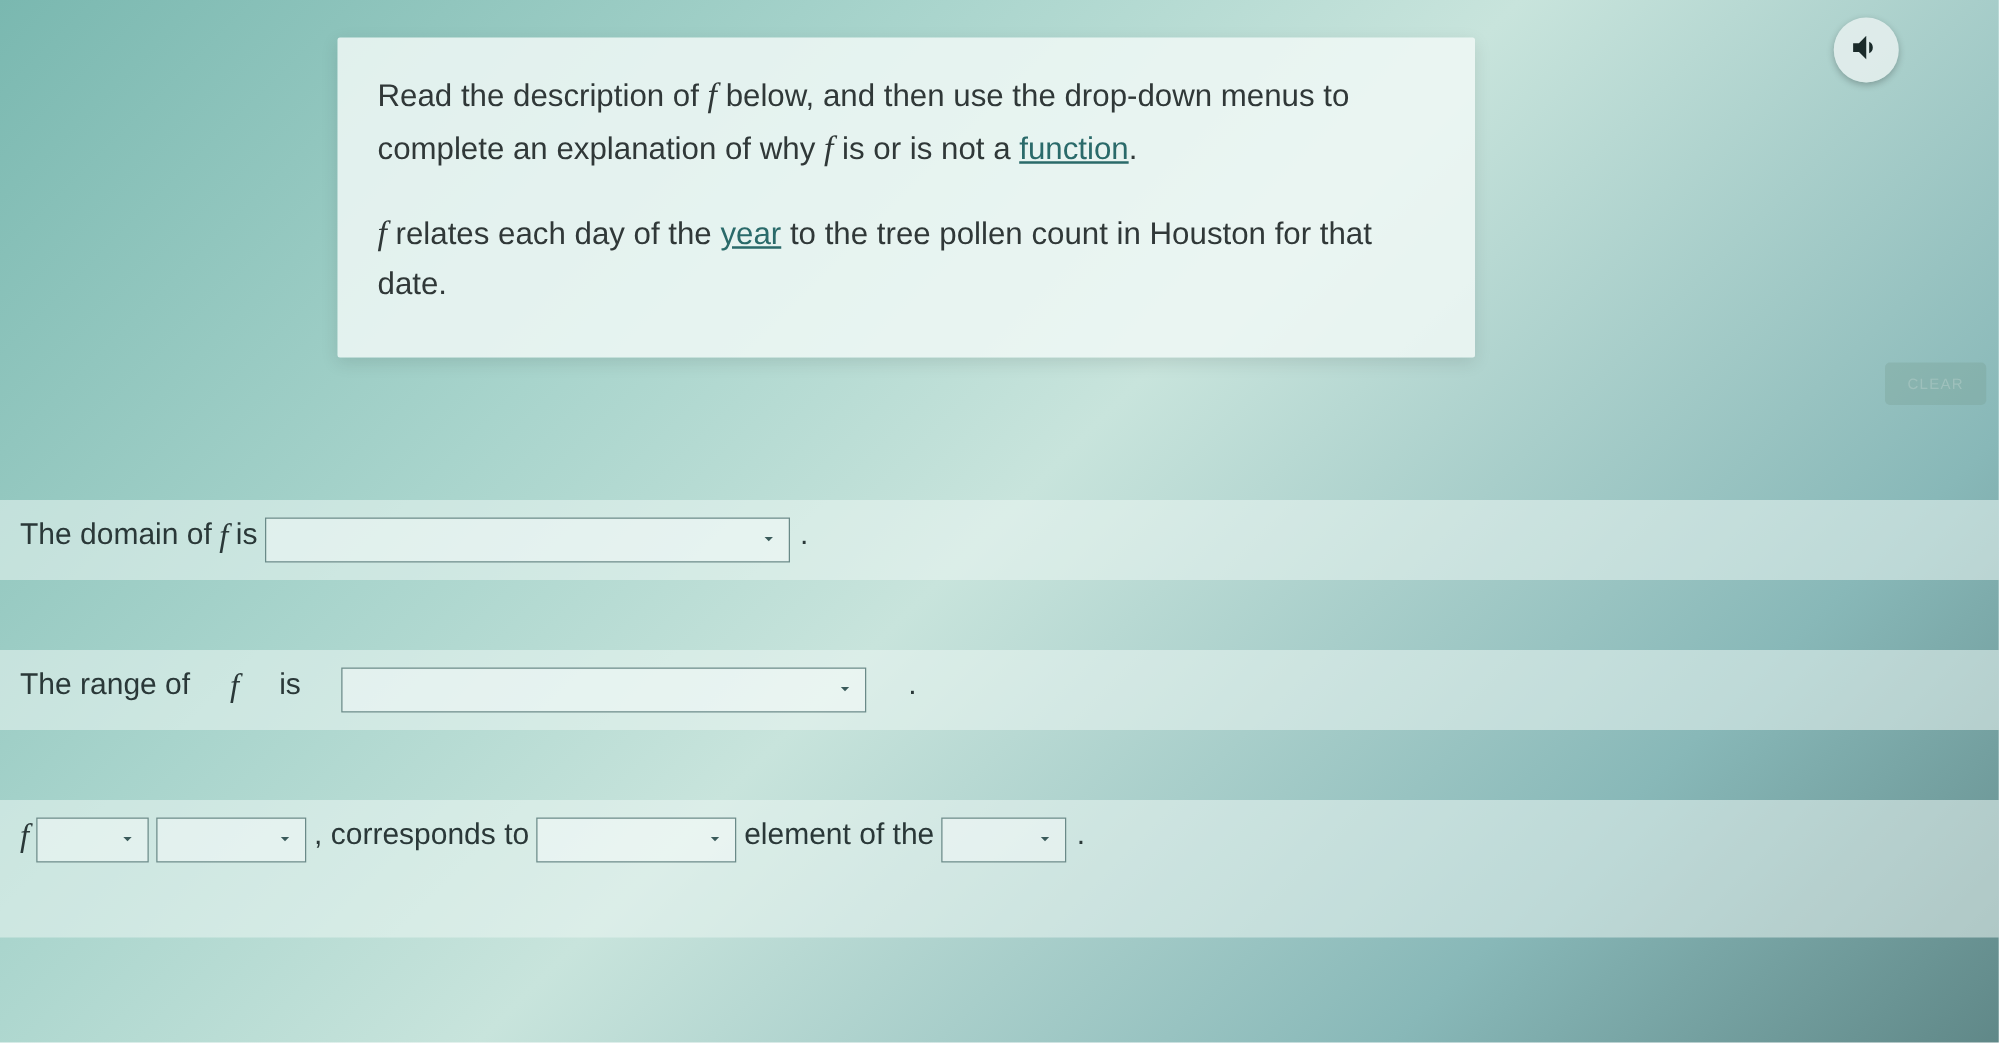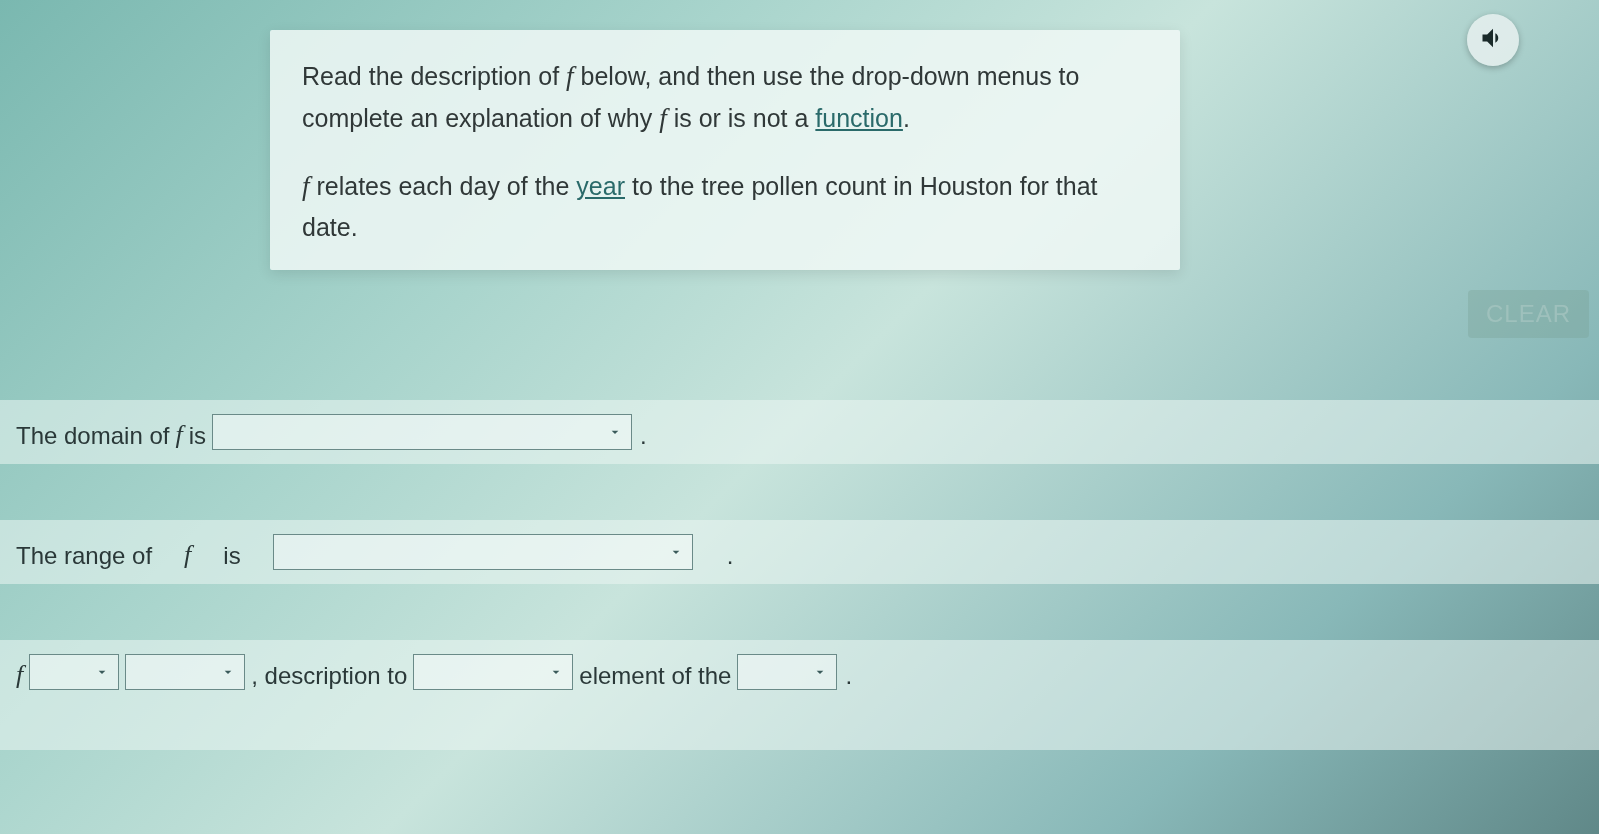--- a/index.html
+++ b/index.html
@@ -11,21 +11,21 @@
     color: #2a3838;
     position: relative;
     overflow: hidden;
   }
   .prompt-card {
     position: absolute;
     left: 270px;
     top: 30px;
     width: 910px;
     background: rgba(240,248,246,0.85);
-    padding: 26px 32px 24px 32px;
+    padding: 26px 32px 40px 32px;
     font-size: 25px;
     line-height: 1.55;
     color: #303838;
     box-shadow: 0 4px 14px rgba(0,0,0,0.1);
     border-radius: 2px;
   }
   .prompt-card .fvar { font-style: italic; font-family: "Times New Roman", serif; font-size: 27px; }
   .underlined { text-decoration: underline; color: #2a6a6a; }
   .audio-btn {
     position: absolute;
@@ -41,34 +41,34 @@
   .audio-btn svg { width: 28px; height: 28px; fill: #1a2a2a; }
   .clear-btn {
     position: absolute;
     right: 10px;
     top: 290px;
     padding: 10px 18px;
     border: none;
     border-radius: 4px;
     background: rgba(120,160,150,0.35);
     color: rgba(170,200,195,0.65);
-    font-size: 24px;
+    font-size: 12px;
     letter-spacing: 1px;
     cursor: pointer;
   }
   .answer-row {
     position: absolute;
     left: 0;
     width: 100%;
     background: rgba(235,245,243,0.55);
     padding: 14px 16px;
     font-size: 24px;
     color: #2a3838;
     display: flex;
-    align-items: flex-end;
+    align-items: flex-start;
     flex-wrap: wrap;
     gap: 8px 6px;
   }
   .row1 { top: 400px; }
   .row2 { top: 520px; gap: 32px; }
   .row3 { top: 640px; min-height: 110px; align-content: flex-start; }
   .fvar2 { font-style: italic; font-family: "Times New Roman", serif; font-size: 26px; }
   .dd {
     display: inline-flex;
     align-items: center;
@@ -137,21 +137,21 @@
   <span class="dd dd-sm">
     <span><svg viewBox="0 0 24 24">
           <path d="M7 10l5 5 5-5z" fill="#3a5a5a"></path>
         </svg></span>
   </span>
   <span class="dd dd-md">
     <span><svg viewBox="0 0 24 24">
           <path d="M7 10l5 5 5-5z" fill="#3a5a5a"></path>
         </svg></span>
   </span>
-  <span>, description to </span>
+  <span>, corresponds to </span>
   <span class="dd dd-md" style="width:160px">
     <span><svg viewBox="0 0 24 24">
           <path d="M7 10l5 5 5-5z" fill="#3a5a5a"></path>
         </svg></span>
   </span>
   <span> element of the </span>
   <span class="dd dd-xs">
     <span><svg viewBox="0 0 24 24">
           <path d="M7 10l5 5 5-5z" fill="#3a5a5a"></path>
         </svg></span>

